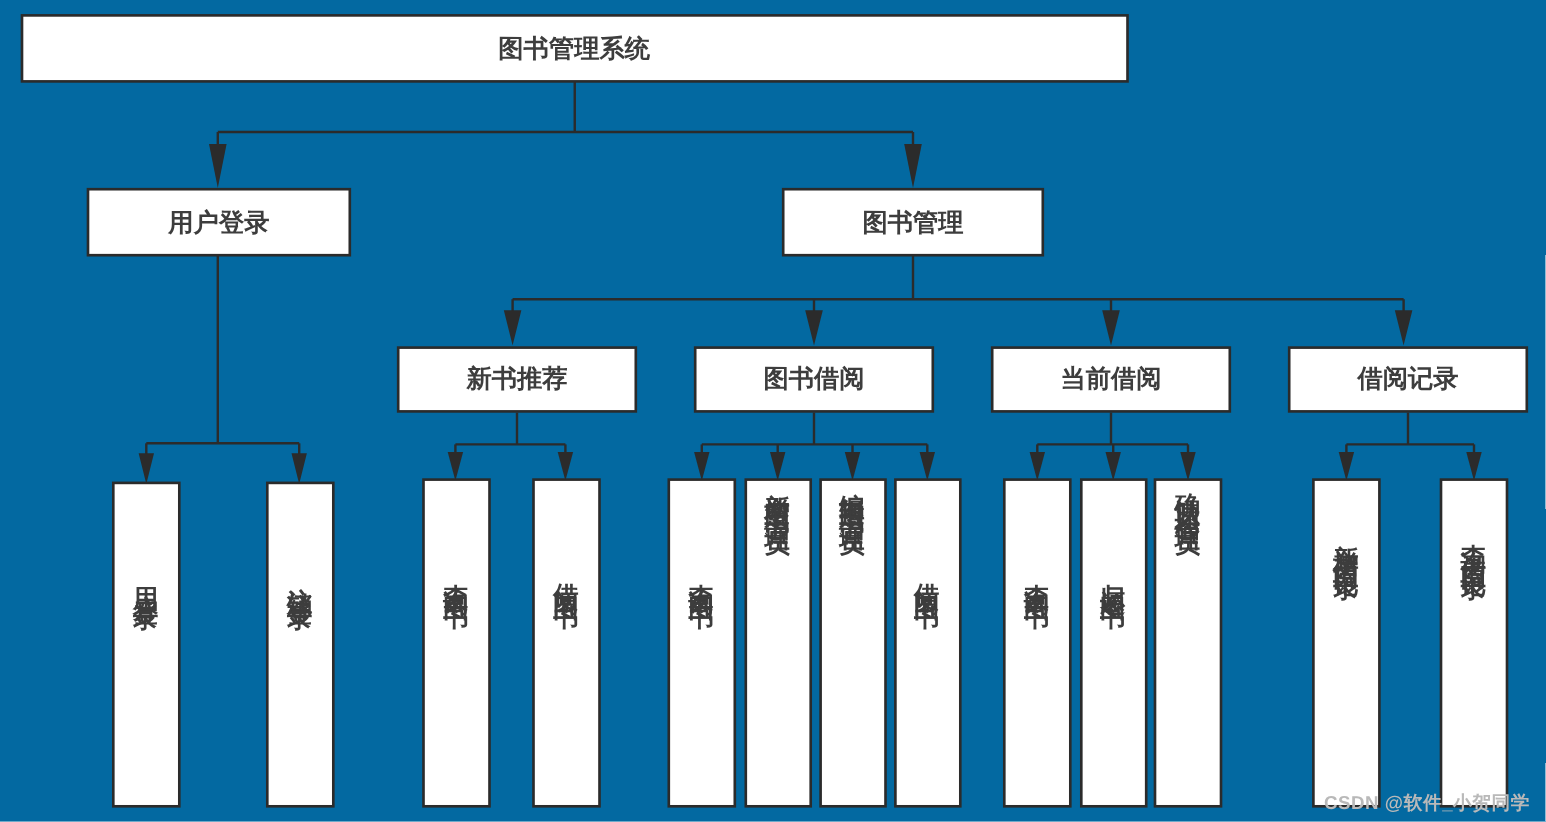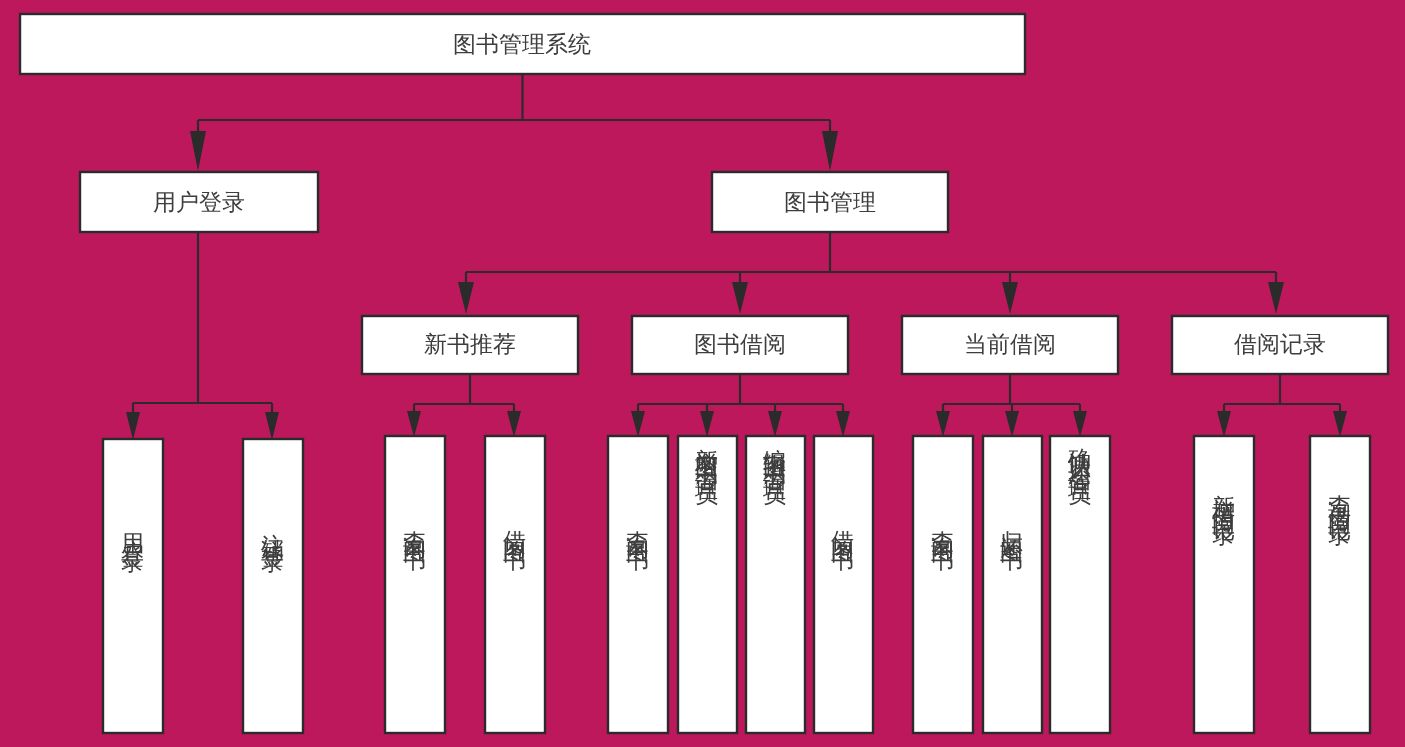--- a/index.html
+++ b/index.html
@@ -7,22 +7,23 @@
     padding: 0;
     background: #ffffff;
   }
   body {
     font-family: "Liberation Sans", "DejaVu Sans", sans-serif;
   }
   #stage {
     position: relative;
     width: 1405px;
     height: 747px;
-    background: #be185d;
+    background: #0369a1;
     overflow: hidden;
+    font-weight: bold;
   }
   #diagram-svg {
     position: absolute;
     left: 0;
     top: 0;
     width: 1405px;
     height: 747px;
   }
   .node-rect {
     fill: #ffffff;
@@ -235,14 +236,15 @@
       </g>
 
       <g>
         <rect class="node-rect" x="1310" y="436" width="60" height="297"></rect>
         <text class="node-label-v" x="1340" y="494" style="writing-mode: vertical-rl; text-orientation: upright; letter-spacing: 6px;">查询借阅记录</text>
       </g>
 
     </g>
   </svg>
 
+  <div class="watermark">CSDN @软件_小贺同学</div>
 
 </div>
 
 </body></html>

